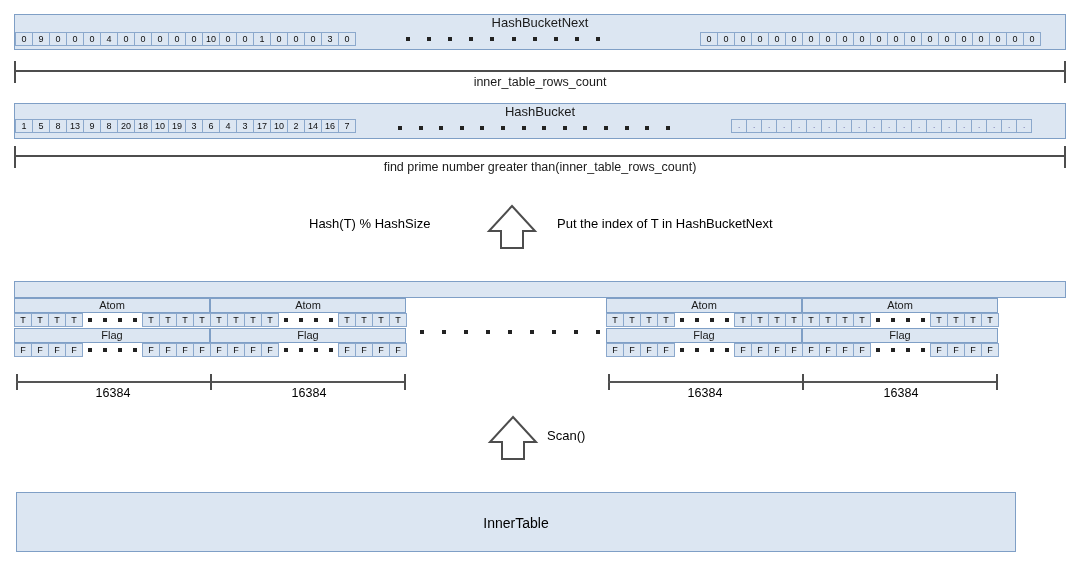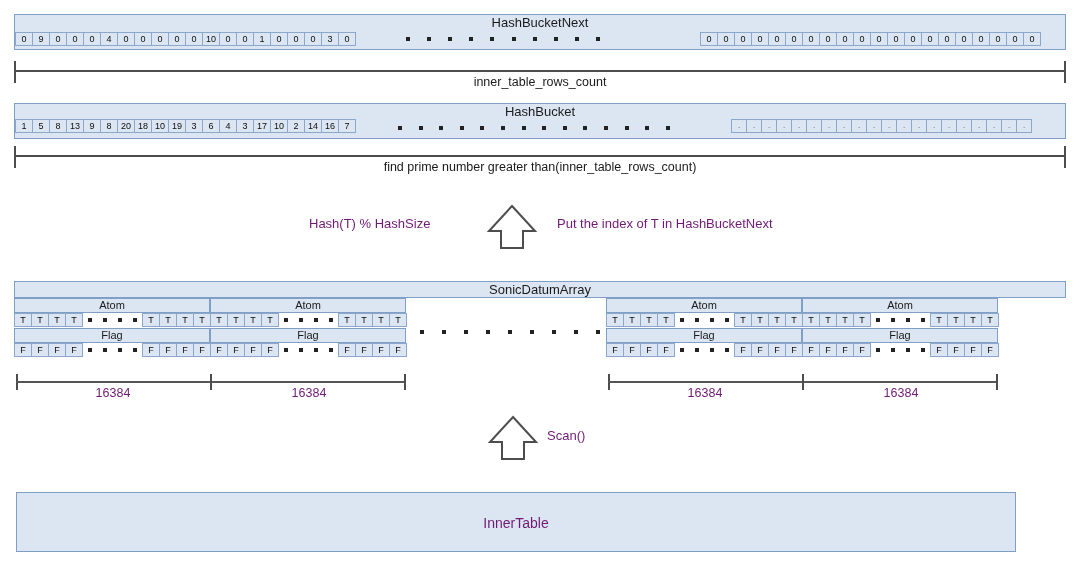--- a/index.html
+++ b/index.html
@@ -83,21 +83,21 @@
     font-size: 11px;
     line-height: 13px;
     height: 15px;
     color: #1a1a1a;
   }
 
   
   .txt {
     position: absolute;
     font-size: 13px;
-    color: #701a75;
+    color: #000000;
     white-space: nowrap;
   }
 
   
   .uparrow { position: absolute; }
 
   .vsep { position: absolute; background: #4d4d4d; width: 2px; }
 </style>
 </head>
 <body>
@@ -246,21 +246,20 @@
 
   <div class="uparrow" style="left:486px; top:203px; width:52px; height:48px;">
     <svg viewBox="0 0 52 48" width="52" height="48">
       <polygon points="26,3 49,28 37,28 37,45 15,45 15,28 3,28" fill="#ffffff" stroke="#4d4d4d" stroke-width="2" stroke-linejoin="miter"></polygon>
     </svg>
   </div>
 
   <div class="txt" style="left:557px; top:216px;">Put the index of T in HashBucketNext</div>
 
   <div class="band" style="left:14px; top:281px; width:1052px; height:17px;"></div>
-  <div class="band-title" style="left:14px; width:1052px; top:282px;">SonicDatumArray</div>
 
   <div class="dots" id="sda-dots" style="left:420px; top:330px; width:180px; justify-content:space-between;">
       <span class="d"></span>
       <span class="d"></span>
       <span class="d"></span>
       <span class="d"></span>
       <span class="d"></span>
       <span class="d"></span>
       <span class="d"></span>
       <span class="d"></span>

